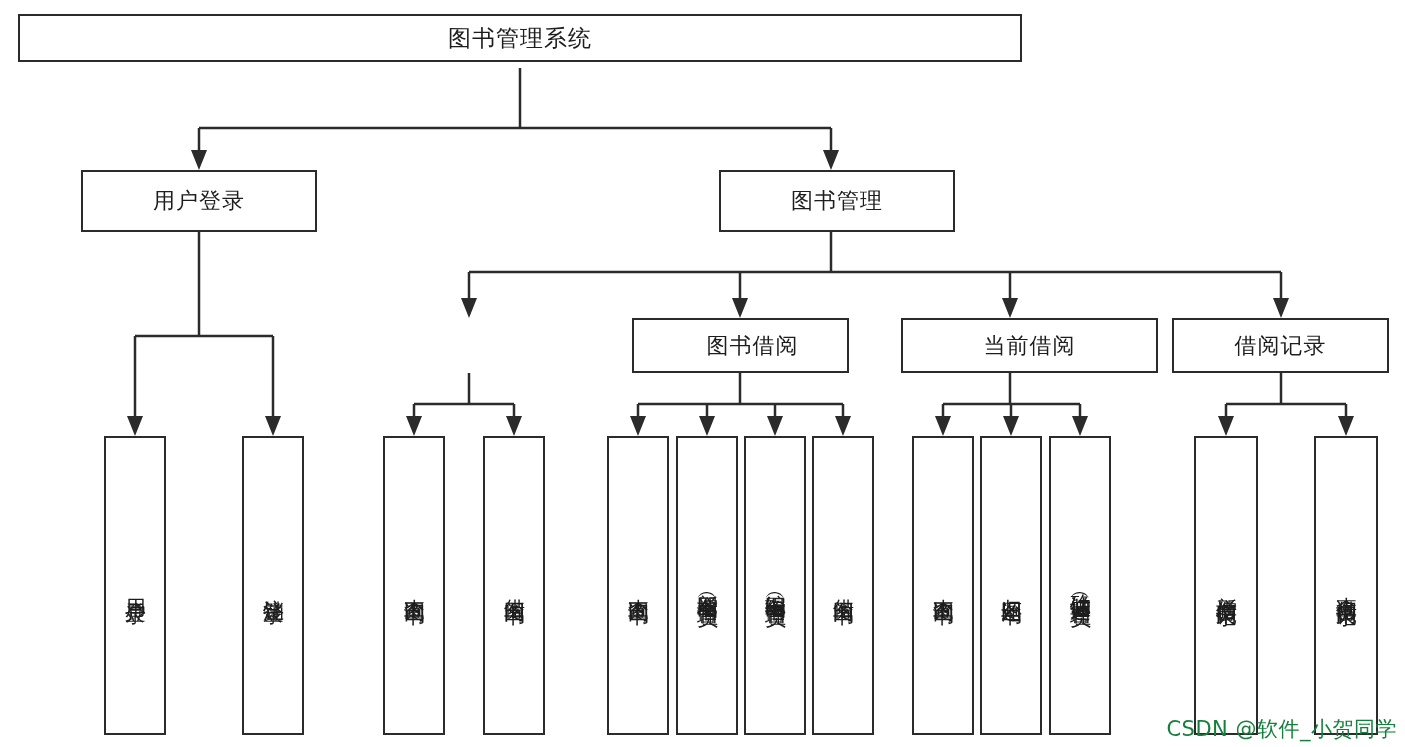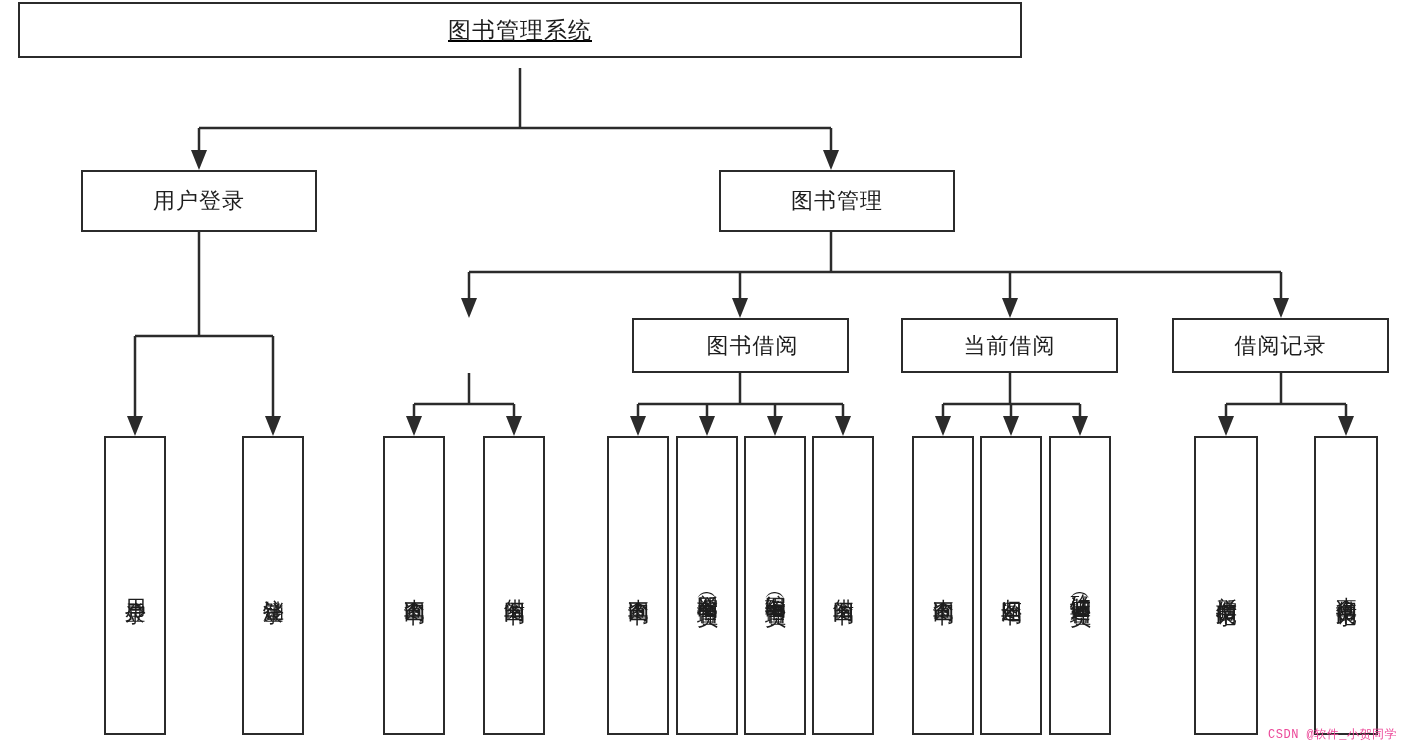--- a/index.html
+++ b/index.html
@@ -81,26 +81,25 @@
     fill: none;
   }
   #wires polygon { fill: #2b2b2b; }
 
   
   #watermark {
     position: absolute;
     right: 8px;
     bottom: 4px;
     z-index: 5;
-    color: #ec4899;
-    font-size: 12px;
+    color: #15803d;
+    font-size: 21px;
     letter-spacing: 0.5px;
     white-space: nowrap;
     user-select: none;
-    font-family: Liberation Mono, monospace;
   }
 </style>
 </head>
 <body>
 
 <div id="diagram">
 
   <svg id="wires" viewBox="0 0 1405 747" xmlns="http://www.w3.org/2000/svg">
     <defs></defs>
 
@@ -159,38 +158,38 @@
     <polygon points="1072,416 1088,416 1080,436"></polygon>
 
     <line x1="1281" y1="373" x2="1281" y2="404"></line>
     <line x1="1226" y1="404" x2="1346" y2="404"></line>
     <line x1="1226" y1="404" x2="1226" y2="418"></line>
     <polygon points="1218,416 1234,416 1226,436"></polygon>
     <line x1="1346" y1="404" x2="1346" y2="418"></line>
     <polygon points="1338,416 1354,416 1346,436"></polygon>
   </svg>
 
-  <div class="node root" style="left:18px; top:2px; width:1004px; height:56px;text-decoration:underline;">
+  <div class="node root" style="left:18px; top:14px; width:1004px; height:48px;">
     <span class="node-label">图书管理系统</span>
   </div>
 
   <div class="node" style="left:81px; top:170px; width:236px; height:62px;">
     <span class="node-label">用户登录</span>
   </div>
 
   <div class="node" style="left:711px; top:170px; width:236px; height:62px;margin-left:8px;">
     <span class="node-label">图书管理</span>
   </div>
 
 
   <div class="node" style="left:632px; top:318px; width:217px; height:55px;padding-left:24px;">
     <span class="node-label">图书借阅</span>
   </div>
 
-  <div class="node" style="left:901px; top:318px; width:217px; height:55px;">
+  <div class="node" style="left:901px; top:318px; width:257px; height:55px;">
     <span class="node-label">当前借阅</span>
   </div>
 
   <div class="node" style="left:1172px; top:318px; width:217px; height:55px;">
     <span class="node-label">借阅记录</span>
   </div>
 
   <div class="node leaf" style="left:104px; top:436px; width:62px; height:299px;">
     <span class="node-label">用户登录</span>
   </div>

